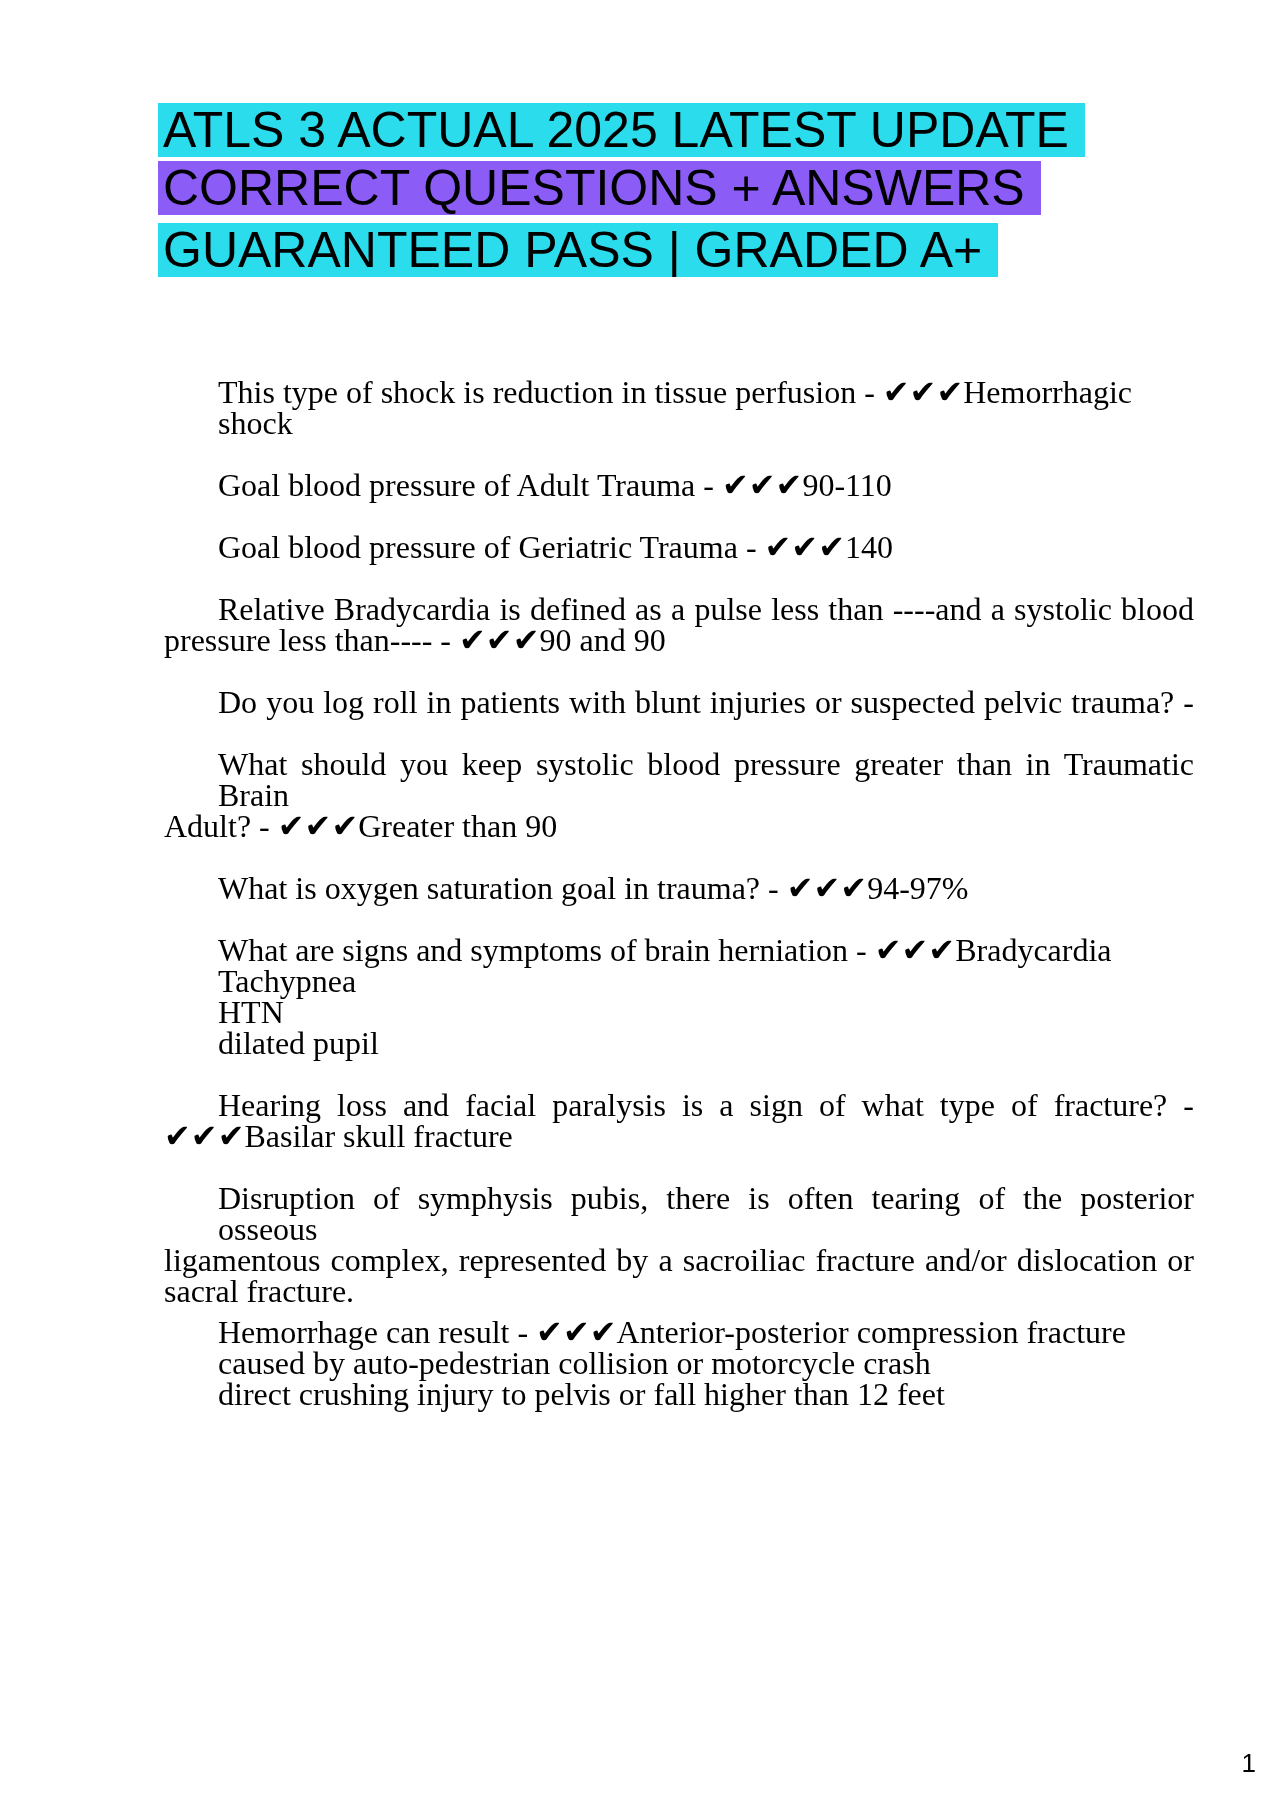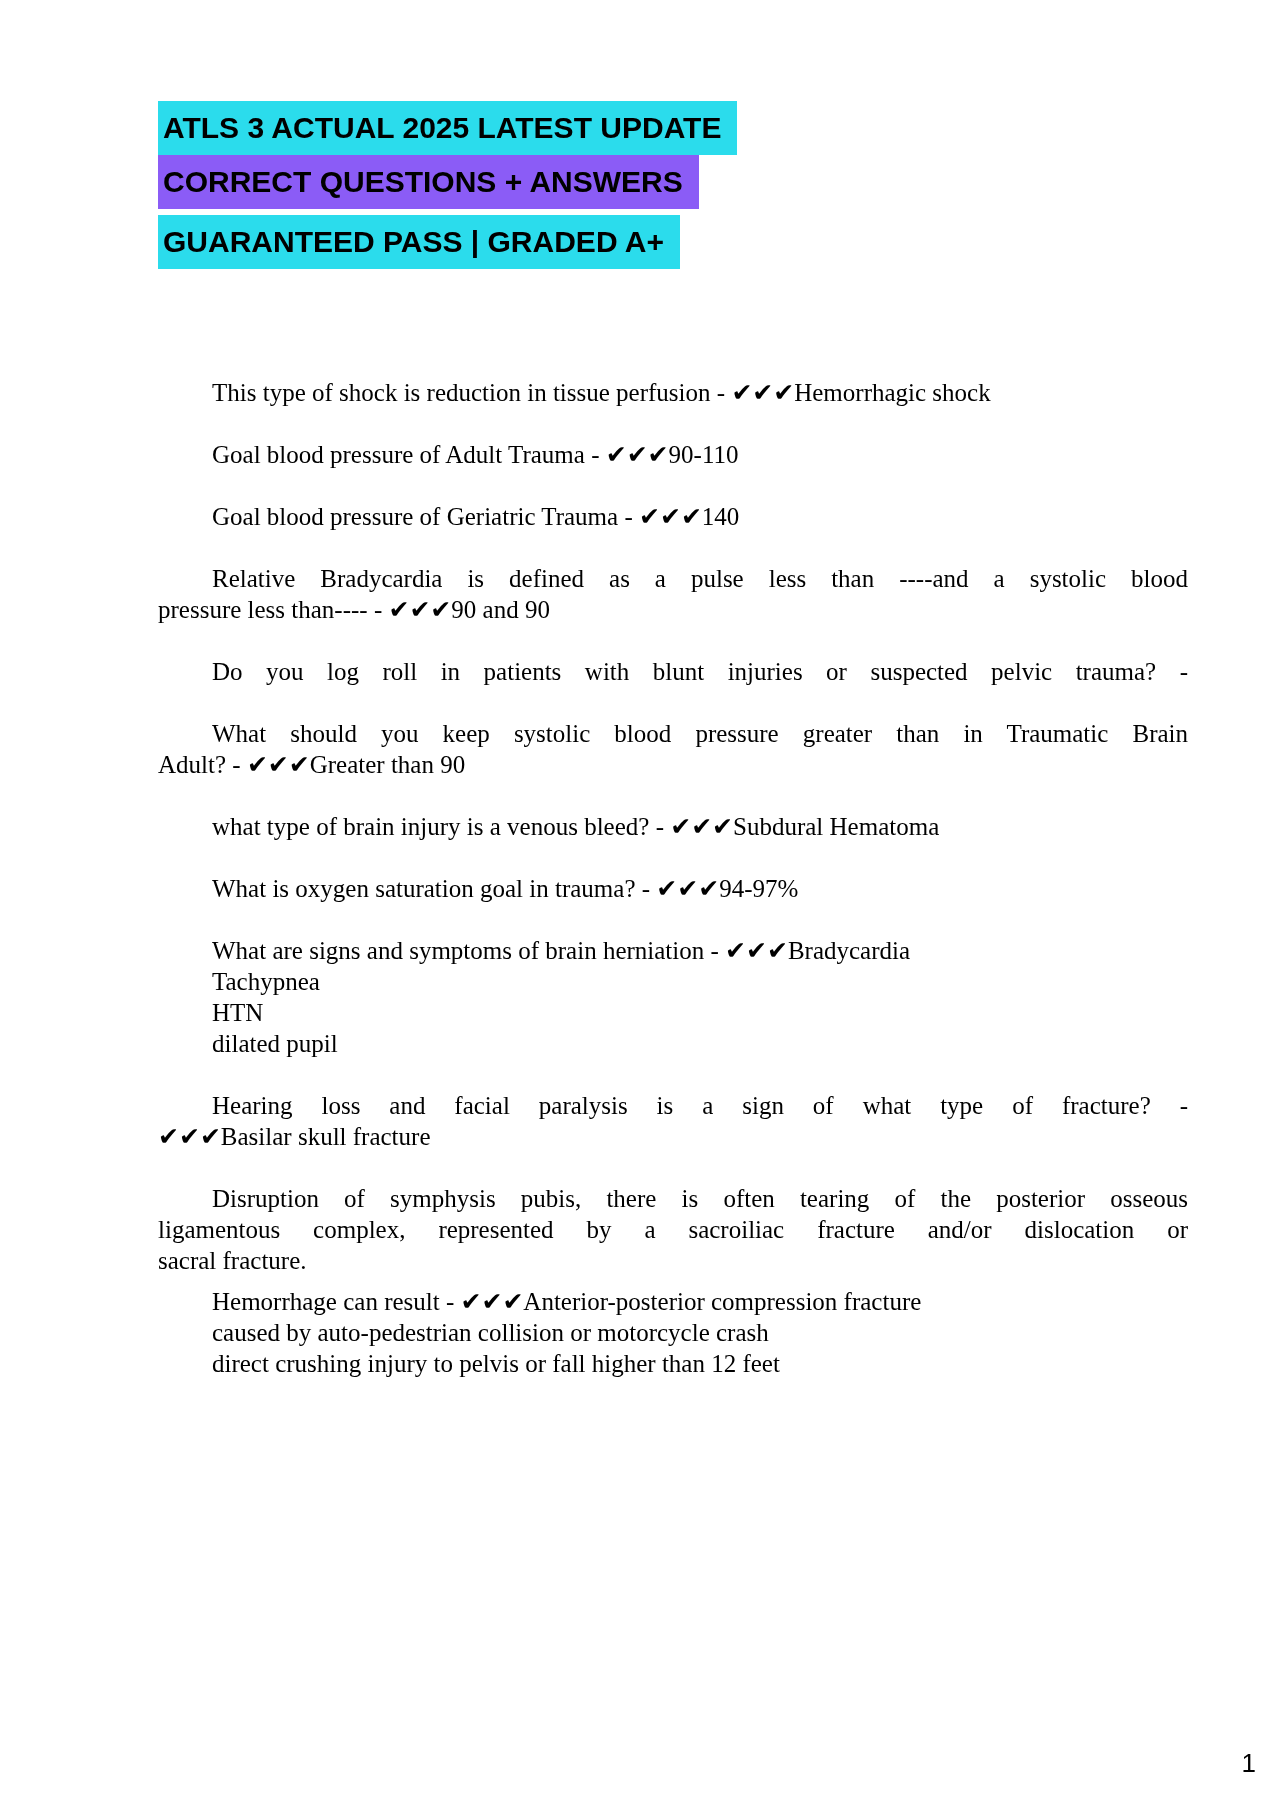--- a/index.html
+++ b/index.html
@@ -4,27 +4,27 @@
 <style>
   html,body{margin:0;padding:0;}
   body{
     width:1280px;height:1811px;position:relative;background:#ffffff;
     font-family:"Liberation Serif","DejaVu Serif",serif;color:#000;
     overflow:hidden;
   }
   .doc-title{
     position:absolute;left:158px;top:101px;
     font-family:"Liberation Sans","DejaVu Sans",sans-serif;
-    font-weight:bold;font-size:30px;color:#000;
+    font-weight:normal;font-size:50px;color:#000;
   }
   .tline{display:block;}
   .hl{display:inline-block;height:54px;line-height:54px;padding:0 16px 0 5px;white-space:nowrap;}
   .doc-body{
-    position:absolute;left:158px;top:346px;width:1030px;
-    font-size:25px;line-height:31px;
+    position:absolute;left:164px;top:346px;width:1030px;
+    font-size:32px;line-height:31px;
   }
   .para{margin:31px 0 0 0;}
   .para.nogap{margin-top:10px;}
   .line{min-height:31px;}
   .line.ind{padding-left:54px;}
   .line.just{text-align:justify;text-align-last:justify;}
   .chk{font-family:"DejaVu Sans",sans-serif;font-weight:bold;}
   .page-number{
     position:absolute;left:1226px;top:1748px;width:30px;text-align:right;
     font-family:"Liberation Sans","DejaVu Sans",sans-serif;font-size:26px;
@@ -54,23 +54,20 @@
       <div class="line"><span class="txt">pressure less than---- - </span><span class="chk">✔✔✔</span><span class="txt">90 and 90</span></div>
     </div>
     <div class="para">
       <div class="line ind just"><span class="txt">Do you log roll in patients with blunt injuries or suspected pelvic trauma? -</span></div>
     </div>
     <div class="para">
       <div class="line ind just"><span class="txt">What should you keep systolic blood pressure greater than in Traumatic Brain</span></div>
       <div class="line"><span class="txt">Adult? - </span><span class="chk">✔✔✔</span><span class="txt">Greater than 90</span></div>
     </div>
     <div class="para">
-      <div class="line ind"><span class="txt">what type of brain injury is a venous bleed? - </span><span class="chk">✔✔✔</span><span class="txt">Subdural Hematoma</span></div>
-    </div>
-    <div class="para">
       <div class="line ind"><span class="txt">What is oxygen saturation goal in trauma? - </span><span class="chk">✔✔✔</span><span class="txt">94-97%</span></div>
     </div>
     <div class="para">
       <div class="line ind"><span class="txt">What are signs and symptoms of brain herniation - </span><span class="chk">✔✔✔</span><span class="txt">Bradycardia</span></div>
       <div class="line ind"><span class="txt">Tachypnea</span></div>
       <div class="line ind"><span class="txt">HTN</span></div>
       <div class="line ind"><span class="txt">dilated pupil</span></div>
     </div>
     <div class="para">
       <div class="line ind just"><span class="txt">Hearing loss and facial paralysis is a sign of what type of fracture? -</span></div>

